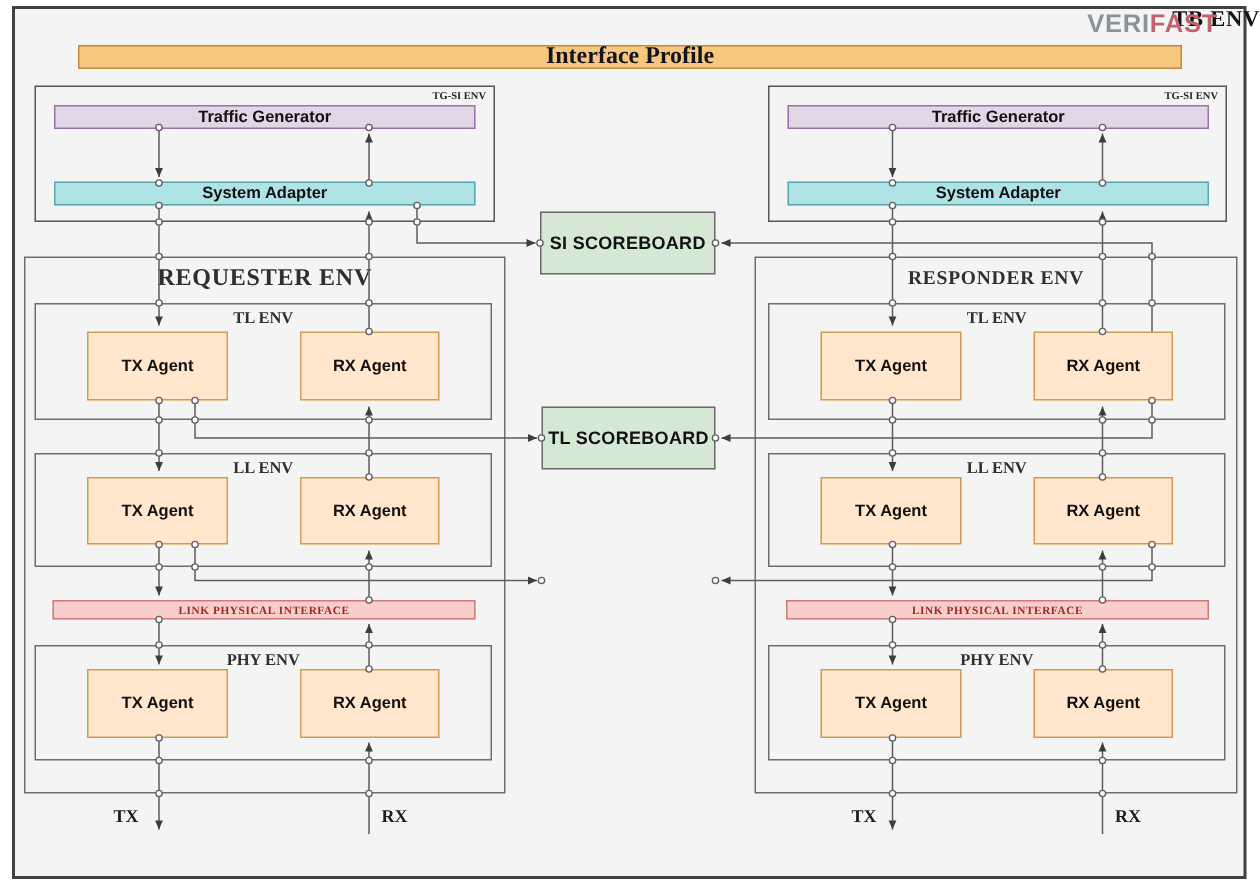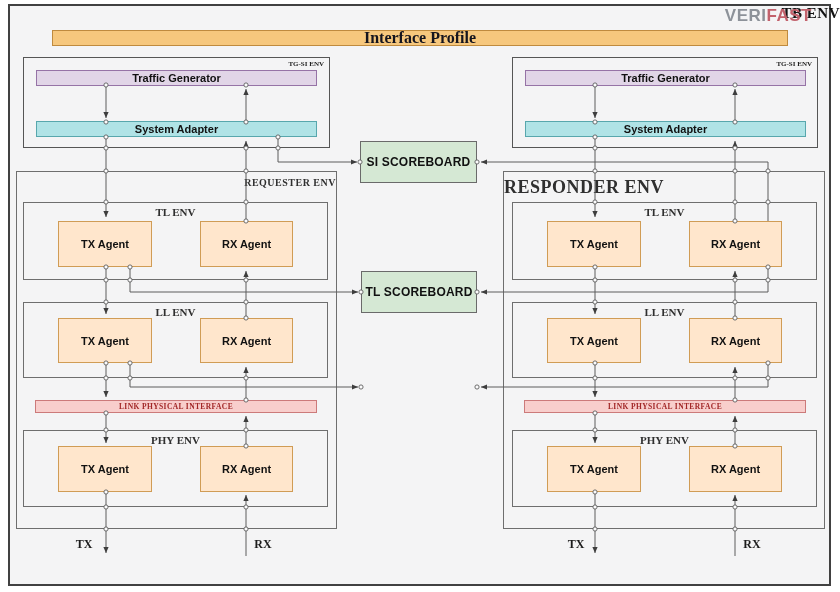--- a/index.html
+++ b/index.html
@@ -56,21 +56,21 @@
   <div class="abs sans center bar tg-bar" style="left:36px;top:70px;width:281px;height:16px;">Traffic Generator</div>
   <div class="abs sans center bar sa-bar" style="left:36px;top:121px;width:281px;height:16px;">System Adapter</div>
 
   <div class="abs tgsi-box" style="left:512px;top:57px;width:306px;height:91px;">
     <div class="abs serif tiny-env" style="right:5px;top:2px;">TG-SI ENV</div>
   </div>
   <div class="abs sans center bar tg-bar" style="left:525px;top:70px;width:281px;height:16px;">Traffic Generator</div>
   <div class="abs sans center bar sa-bar" style="left:525px;top:121px;width:281px;height:16px;">System Adapter</div>
 
   <div class="abs env-box" style="left:16px;top:171px;width:321px;height:358px;">
-    <div class="abs serif env-label" style="left:0;top:5px;width:100%;text-align:right;font-size:10px;letter-spacing:.5px;">REQUESTER ENV</div>
+    <div class="abs serif env-label" style="left:0;top:5px;width:100%;text-align:center;font-size:16px;letter-spacing:.5px;">REQUESTER ENV</div>
   </div>
   <div class="abs env-box" style="left:23px;top:202px;width:305px;height:78px;">
     <div class="abs serif env-label" style="left:0;top:3px;width:100%;text-align:center;font-size:11px;">TL ENV</div>
   </div>
   <div class="abs sans center agent" style="left:58px;top:221px;width:94px;height:46px;">TX Agent</div>
   <div class="abs sans center agent" style="left:200px;top:221px;width:93px;height:46px;">RX Agent</div>
 
   <div class="abs env-box" style="left:23px;top:302px;width:305px;height:76px;">
     <div class="abs serif env-label" style="left:0;top:3px;width:100%;text-align:center;font-size:11px;">LL ENV</div>
   </div>
@@ -79,21 +79,21 @@
 
   <div class="abs serif center lpi" style="left:35px;top:400px;width:282px;">LINK PHYSICAL INTERFACE</div>
 
   <div class="abs env-box" style="left:23px;top:430px;width:305px;height:77px;">
     <div class="abs serif env-label" style="left:0;top:3px;width:100%;text-align:center;font-size:11px;">PHY ENV</div>
   </div>
   <div class="abs sans center agent" style="left:58px;top:446px;width:94px;height:46px;">TX Agent</div>
   <div class="abs sans center agent" style="left:200px;top:446px;width:93px;height:46px;">RX Agent</div>
 
   <div class="abs env-box" style="left:503px;top:171px;width:322px;height:358px;">
-    <div class="abs serif env-label" style="left:0;top:5px;width:100%;font-size:18px;letter-spacing:.5px;">RESPONDER ENV</div>
+    <div class="abs serif env-label" style="left:0;top:5px;width:100%;text-align:center;font-size:13px;letter-spacing:.5px;">RESPONDER ENV</div>
   </div>
   <div class="abs env-box" style="left:512px;top:202px;width:305px;height:78px;">
     <div class="abs serif env-label" style="left:0;top:3px;width:100%;text-align:center;font-size:11px;">TL ENV</div>
   </div>
   <div class="abs sans center agent" style="left:547px;top:221px;width:94px;height:46px;">TX Agent</div>
   <div class="abs sans center agent" style="left:689px;top:221px;width:93px;height:46px;">RX Agent</div>
 
   <div class="abs env-box" style="left:512px;top:302px;width:305px;height:76px;">
     <div class="abs serif env-label" style="left:0;top:3px;width:100%;text-align:center;font-size:11px;">LL ENV</div>
   </div>

